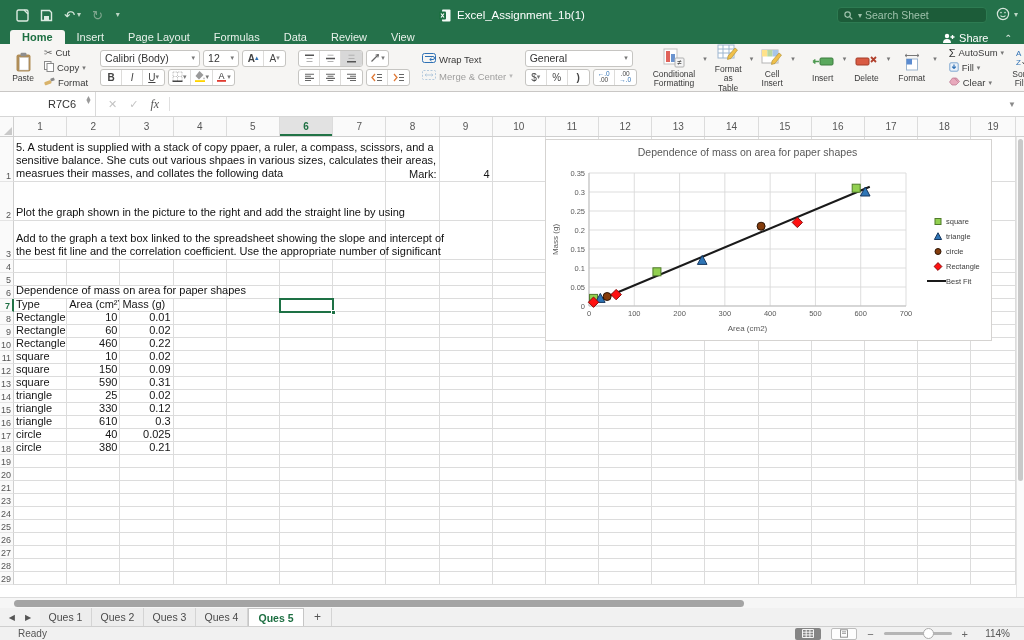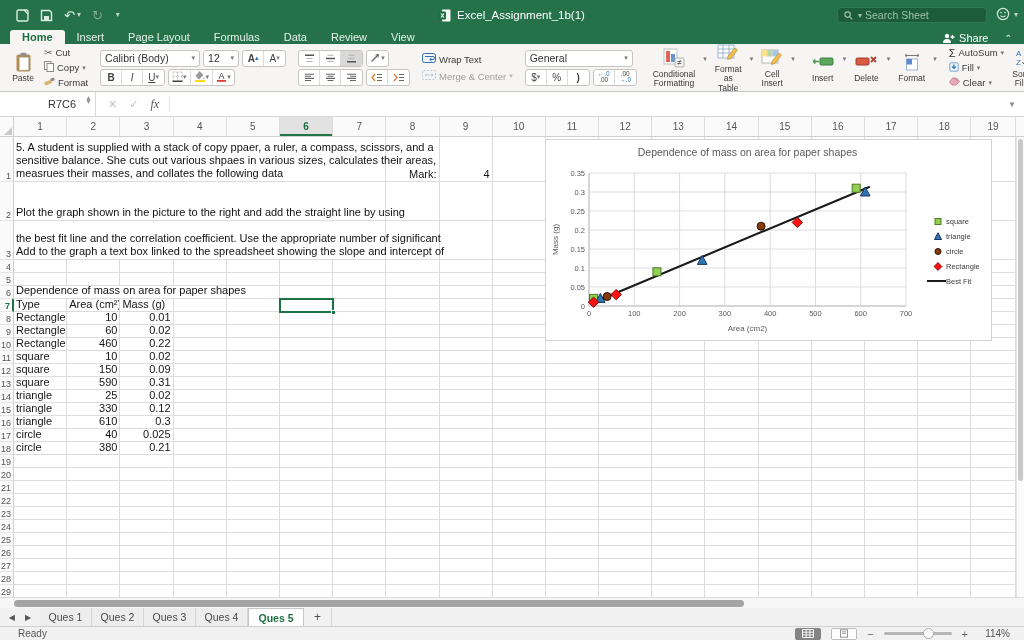--- a/index.html
+++ b/index.html
@@ -1010,42 +1010,20 @@
           <div class="cell br" style="width: 53.2px;"></div>
           <div class="cell br" style="width: 53.2px;"></div>
           <div class="cell br" style="width: 53.2px;"></div>
           <div class="cell br" style="width: 53.2px;"></div>
           <div class="cell br" style="width: 53.2px;"></div>
           <div class="cell br" style="width: 53.2px;"></div>
           <div class="cell br" style="width: 53.2px;"></div>
           <div class="cell br" style="width: 44.4px;"></div>
         </div>
         <div class="grow" style="height: 13px;">
-          <div class="rowhdr">22</div>
-          <div class="cell br" style="width: 53.2px;"></div>
-          <div class="cell br" style="width: 53.2px;"></div>
-          <div class="cell br" style="width: 53.2px;"></div>
-          <div class="cell br" style="width: 53.2px;"></div>
-          <div class="cell br" style="width: 53.2px;"></div>
-          <div class="cell br" style="width: 53.2px;"></div>
-          <div class="cell br" style="width: 53.2px;"></div>
-          <div class="cell br" style="width: 53.2px;"></div>
-          <div class="cell br" style="width: 53.2px;"></div>
-          <div class="cell br" style="width: 53.2px;"></div>
-          <div class="cell br" style="width: 53.2px;"></div>
-          <div class="cell br" style="width: 53.2px;"></div>
-          <div class="cell br" style="width: 53.2px;"></div>
-          <div class="cell br" style="width: 53.2px;"></div>
-          <div class="cell br" style="width: 53.2px;"></div>
-          <div class="cell br" style="width: 53.2px;"></div>
-          <div class="cell br" style="width: 53.2px;"></div>
-          <div class="cell br" style="width: 53.2px;"></div>
-          <div class="cell br" style="width: 44.4px;"></div>
-        </div>
-        <div class="grow" style="height: 13px;">
           <div class="rowhdr">23</div>
           <div class="cell br" style="width: 53.2px;"></div>
           <div class="cell br" style="width: 53.2px;"></div>
           <div class="cell br" style="width: 53.2px;"></div>
           <div class="cell br" style="width: 53.2px;"></div>
           <div class="cell br" style="width: 53.2px;"></div>
           <div class="cell br" style="width: 53.2px;"></div>
           <div class="cell br" style="width: 53.2px;"></div>
           <div class="cell br" style="width: 53.2px;"></div>
           <div class="cell br" style="width: 53.2px;"></div>
@@ -1196,22 +1174,22 @@
     <div id="paras">
         <div class="para" style="top: 0px; height: 45px;">
           <div>5.  A student is supplied with a stack of copy ppaer, a ruler, a compass, scissors, and a</div>
           <div>sensitive balance.  She cuts out various shpaes in various sizes, calculates their areas,</div>
           <div>measrues their masses, and collates the following data</div>
         </div>
         <div class="para" style="top: 45px; height: 39px;">
           <div>Plot the graph shown in the picture to the right and add the straight line by using</div>
         </div>
         <div class="para" style="top: 84px; height: 39px;">
+          <div>Add to the graph a text box linked to the spreadsheet showing the slope and intercept of</div>
           <div>the best fit line and the correlation coefficient.  Use the appropriate number of significant</div>
-          <div>Add to the graph a text box linked to the spreadsheet showing the slope and intercept of</div>
         </div>
         <div class="para" style="top: 149px; height: 13px;">
           <div>Dependence of mass on area for paper shapes</div>
         </div>
       </div>
     <div id="sel-box" style="left: 279px; top: 161px; width: 55.2px; height: 15px;">
         <div id="sel-handle" style="right:-4px;bottom:-4px;"></div>
       </div>
     <div id="chart">
       <svg id="chart-svg" width="445" height="200" viewBox="0 0 445 200">

